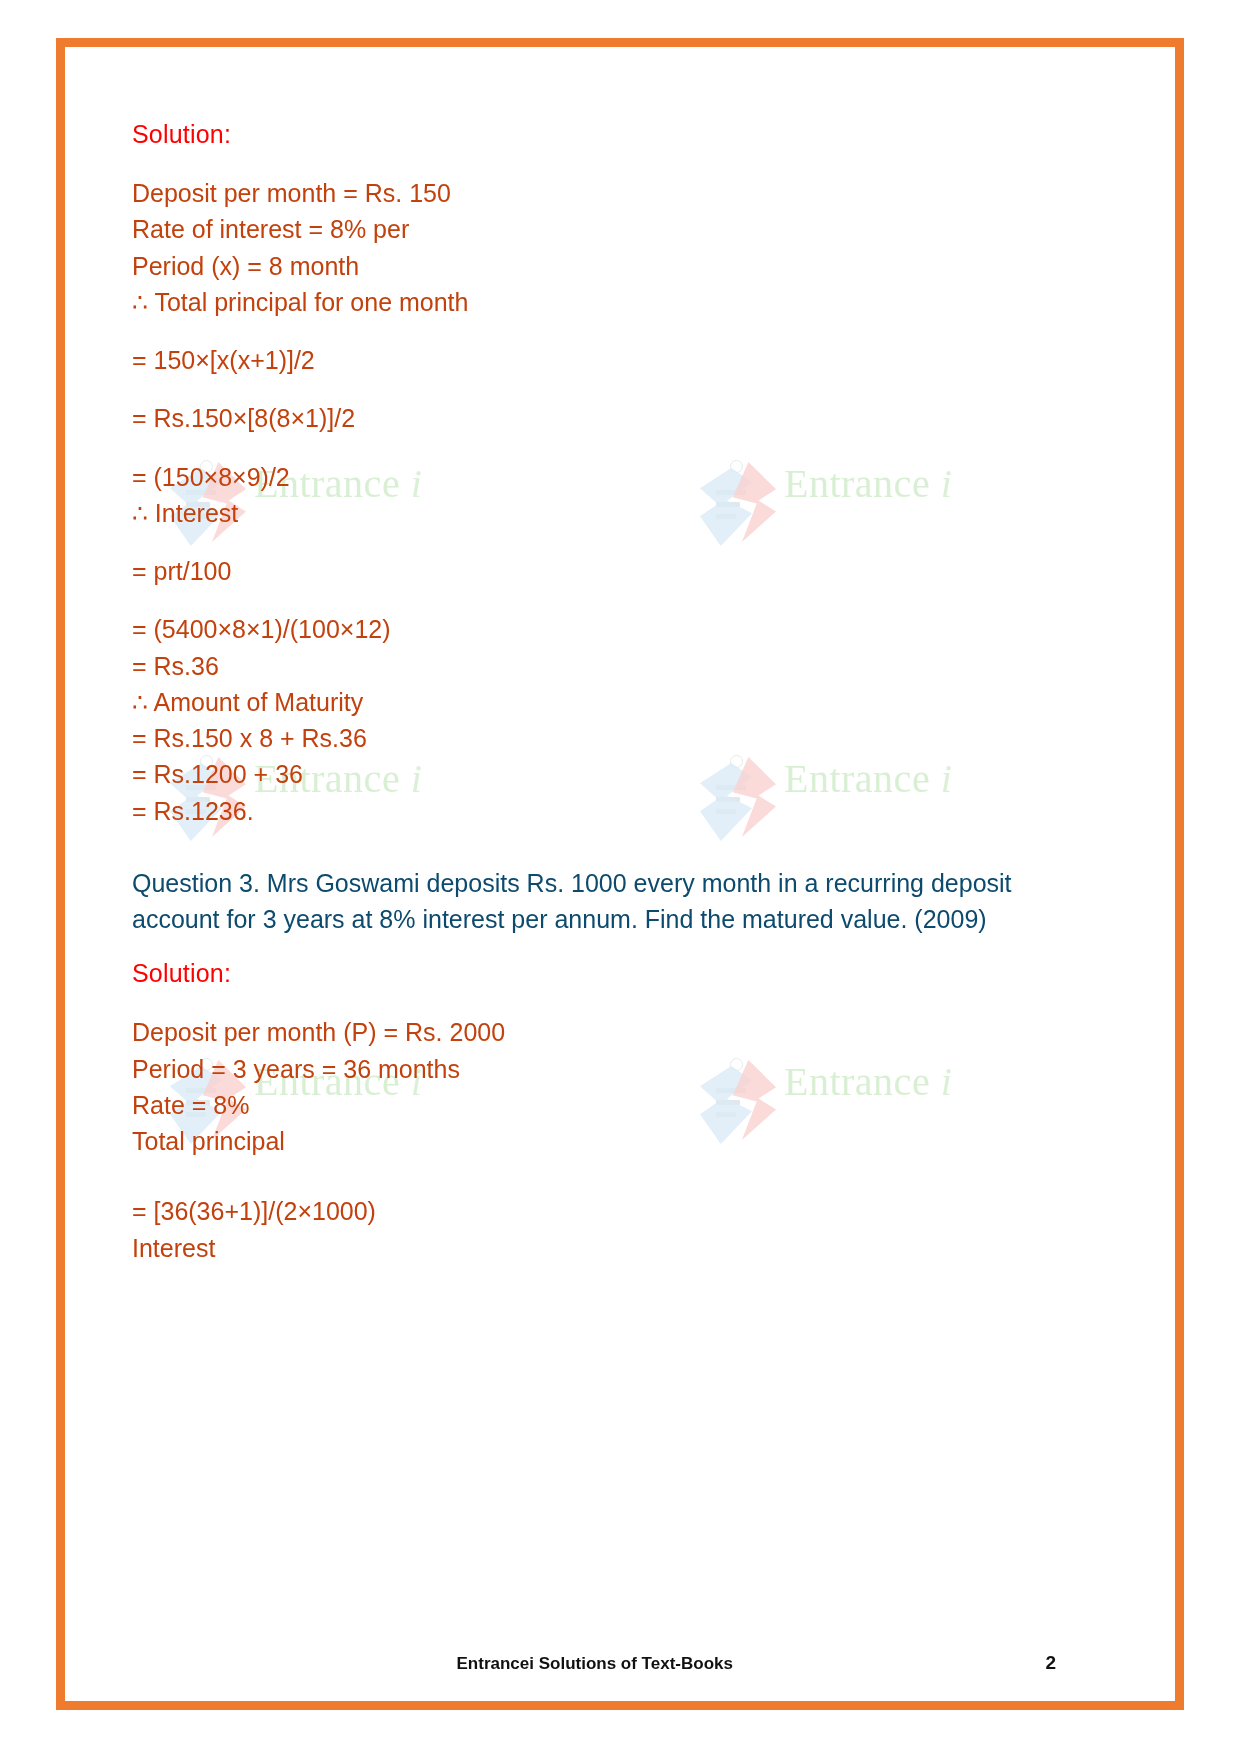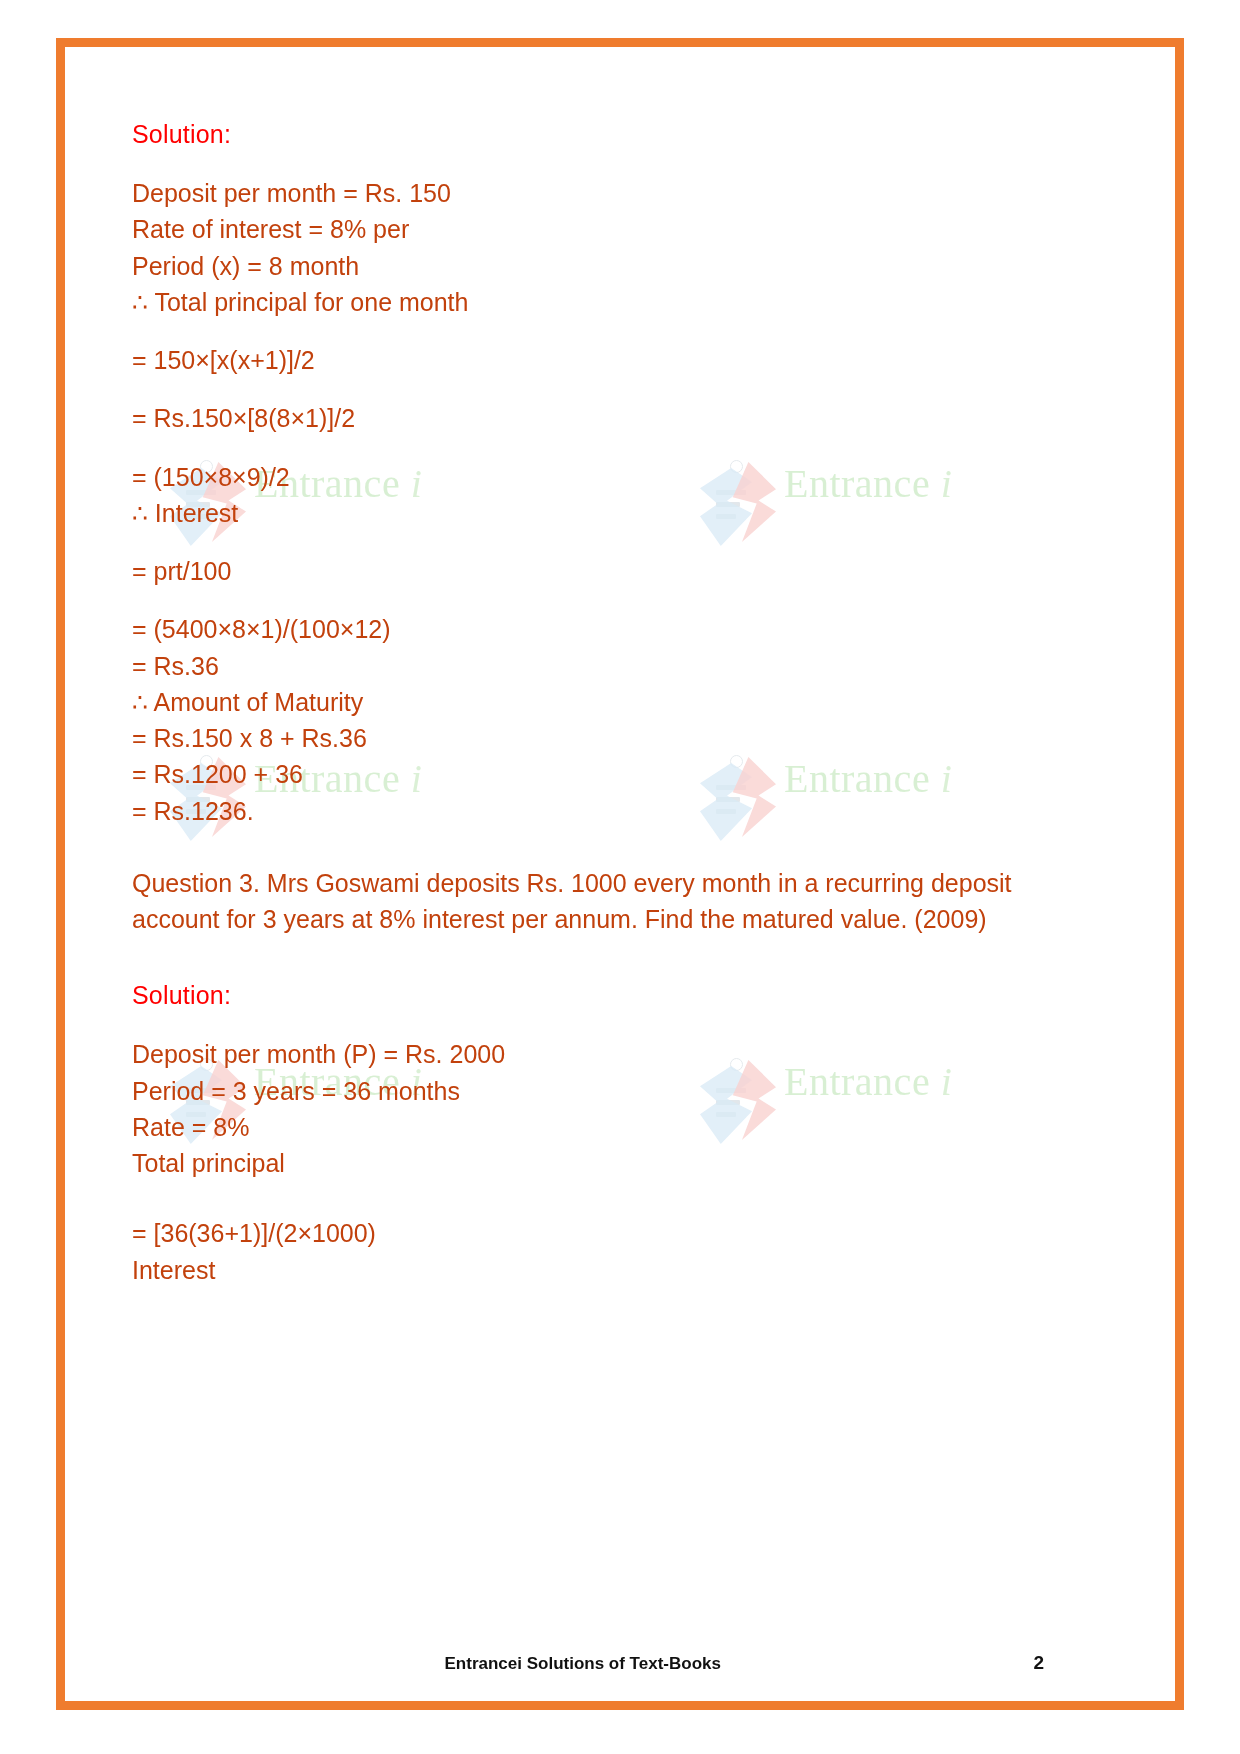--- a/index.html
+++ b/index.html
@@ -47,29 +47,29 @@
   .block {
     margin: 0 0 22px 0;
   }
   .line {
     font-size: 25px;
     color: #c2410c;
     line-height: 1.45;
     white-space: pre-wrap;
   }
   .question {
-    color: #c2410c;
+    color: #0c4a6e;
     font-size: 25px;
     line-height: 1.45;
-    margin: 36px 0 44px 0;
+    margin: 36px 0 22px 0;
   }
   .gap-sm { height: 12px; }
   .footer {
     position: absolute;
-    left: 132px;
+    left: 144px;
     bottom: 80px;
     width: 912px;
     display: flex;
     justify-content: flex-start;
     align-items: baseline;
     font-size: 17px;
     font-weight: bold;
     color: #111;
   }
   .footer-page {

